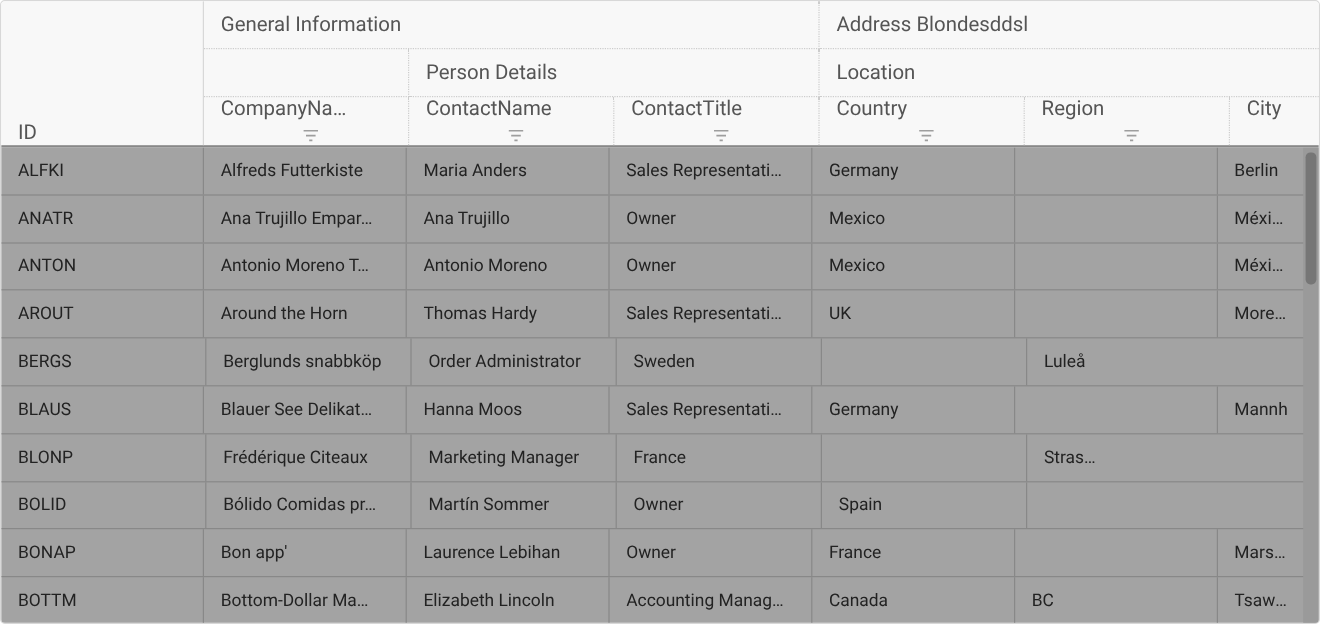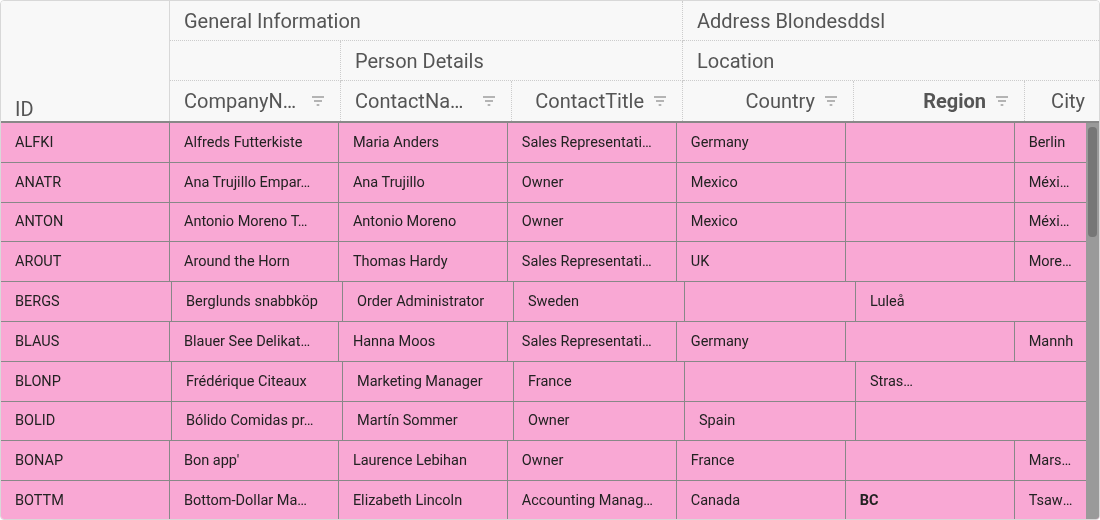--- a/index.html
+++ b/index.html
@@ -1,40 +1,40 @@
 <!DOCTYPE html>
 <html><head>
 <meta charset="utf-8">
 <style>
   * { box-sizing: border-box; margin: 0; padding: 0; }
   html, body { width: 1100px; height: 520px; overflow: hidden; font-family: -apple-system, BlinkMacSystemFont, "Segoe UI", Roboto, sans-serif; font-size: 14px; color: #333; background: #fff; }
   .grid { width: 1100px; height: 520px; position: relative; border: 1px solid #d8d8d8; border-radius: 4px; overflow: hidden; }
   .header { background: #f8f8f8; border-bottom: 2px solid #888; }
   .row { display: flex; align-items: stretch; }
-  .hcell { display: flex; align-items: center; padding: 0 14px; color: #555; font-size: 20px; border-right: 1px dotted #ccc; white-space: nowrap; overflow: hidden; position: relative; text-align: right; }
+  .hcell { display: flex; align-items: center; padding: 0 14px; color: #555; font-size: 17px; border-right: 1px dotted #ccc; white-space: nowrap; overflow: hidden; position: relative; }
   .hcell.group { height: 40px; border-bottom: 1px dotted #ccc; }
-  .hcell.col { height: 40px; justify-content: space-between; }
+  .hcell.col { height: 40px; justify-content: space-between; flex-direction: column; }
   .hcell:last-child { border-right: none; }
   .id-head { width: 171px; border-right: 1px solid #d8d8d8 !important; display: flex; align-items: flex-end; padding-bottom: 0; }
   .hstack { display: flex; flex-direction: column; }
   .colhead-row { display: flex; }
   .filter-icon { width: 16px; height: 16px; flex-shrink: 0; opacity: 0.55; margin-left: 8px; cursor: pointer; }
-  .body { position: relative; background: #f9a8d4; height: 398px; overflow: hidden; }
+  .body { position: relative; background: #a3a3a3; height: 398px; overflow: hidden; }
   .body-inner { width: 1087px; }
   .drow { display: flex; height: 39.8px; border-bottom: 1px solid #888; }
   .dcell { display: flex; align-items: center; padding: 0 14px; color: #222; font-size: 14.5px; white-space: nowrap; overflow: hidden; text-overflow: ellipsis; border-right: 1px solid #888; }
   .dcell:last-child { border-right: none; }
   .scrollbar { position: absolute; top: 0; right: 0; width: 13px; height: 100%; background: #9a9a9a; }
   .scrollthumb { position: absolute; top: 4px; right: 2px; width: 9px; height: 110px; background: #767676; border-radius: 4px; }
   .w-id { width: 171px; }
   .w-company { width: 171px; }
   .w-contactname { width: 171px; }
   .w-contacttitle { width: 171px; }
   .w-country { width: 171px; }
-  .w-region { width: 171px; font-weight: bold; }
+  .w-region { width: 171px; }
   .w-city { width: 74px; }
   .trunc { display: block; overflow: hidden; text-overflow: ellipsis; white-space: nowrap; width: 100%; }
 </style>
 </head>
 <body>
 
 <div class="grid">
 
   <div class="header">
     <div class="row">

